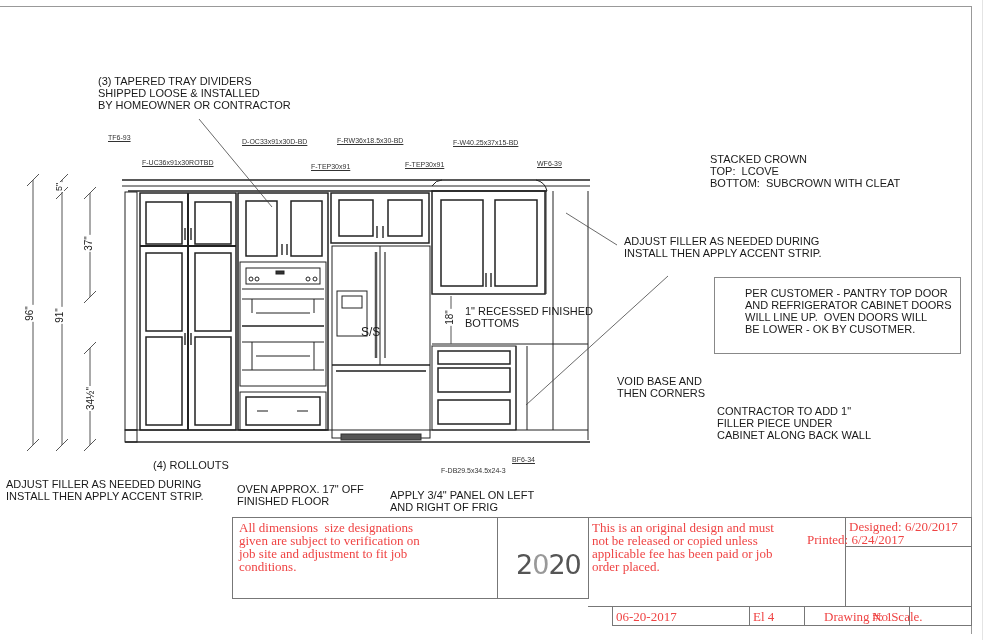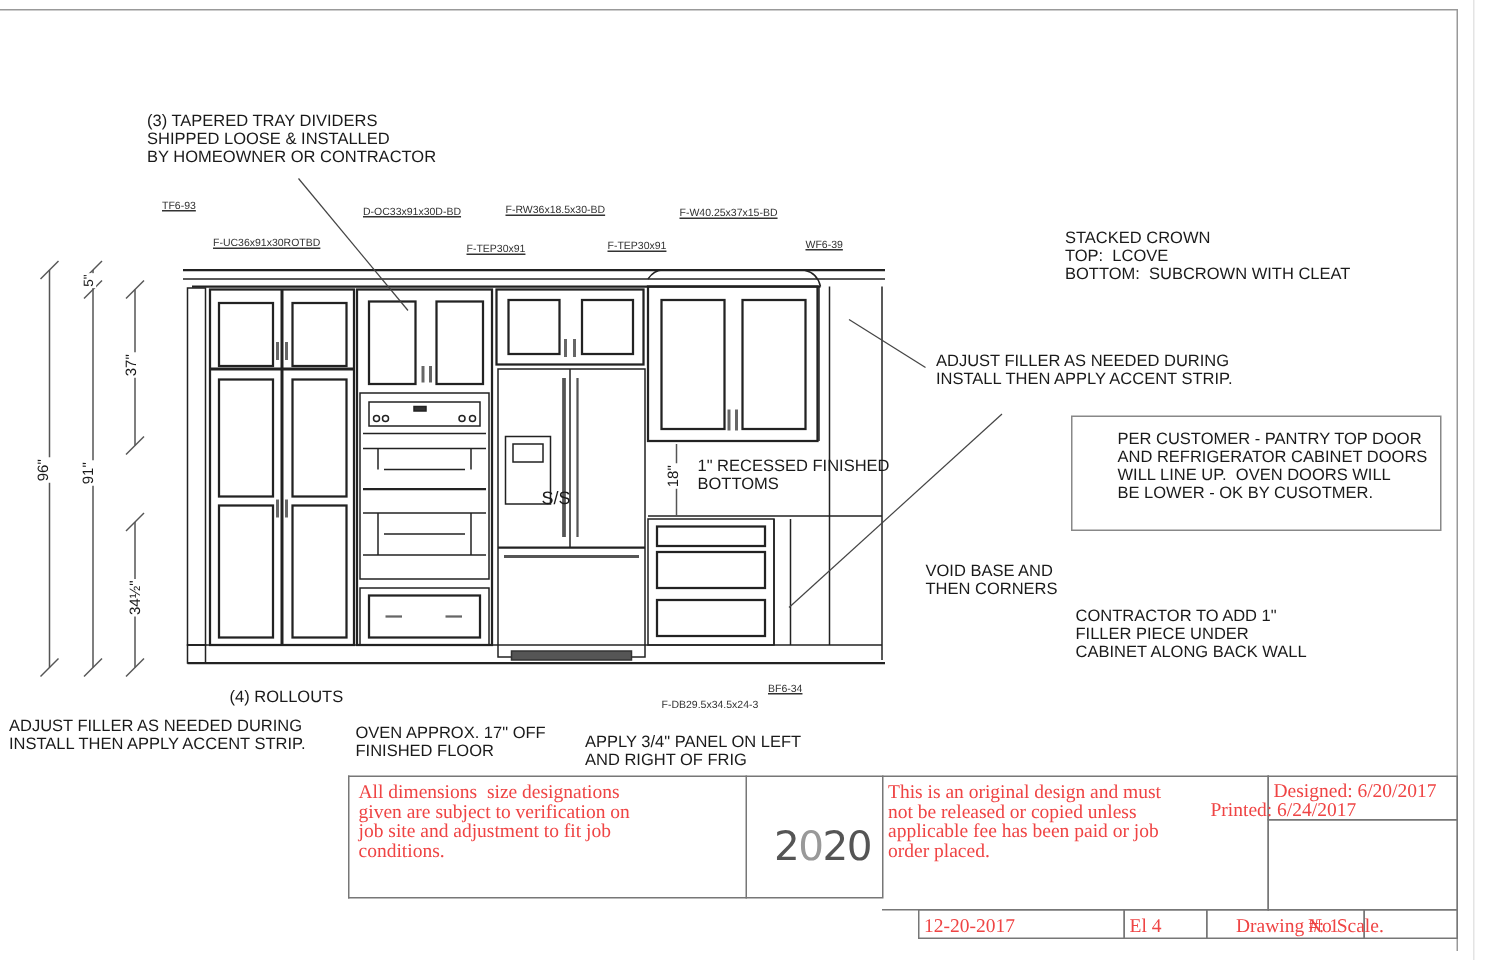--- a/index.html
+++ b/index.html
@@ -199,19 +199,19 @@
 not be released or copied unless
 applicable fee has been paid or job
 order placed.</div>
 <div class="tb" style="left:588px;top:517px;width:258px;height:90px;border-left:none;border-top:1px solid #777;"></div>
 <div class="tb" style="left:845px;top:517px;width:127px;height:30px;"></div>
 <div class="tbtext" style="left:849px;top:520px;">Designed: 6/20/2017</div>
 <div class="tbtext" style="left:807px;top:533px;">Printed: 6/24/2017</div>
 <div class="tb" style="left:845px;top:546px;width:127px;height:61px;"></div>
 
 <div class="tb" style="left:612px;top:606px;width:138px;height:20px;"></div>
-<div class="tbtext" style="left:616px;top:610px;">12-20-2017</div>
+<div class="tbtext" style="left:616px;top:610px;">06-20-2017</div>
 <div class="tb" style="left:749px;top:606px;width:56px;height:20px;"></div>
 <div class="tbtext" style="left:753px;top:610px;">El 4</div>
 <div class="tb" style="left:804px;top:606px;width:106px;height:20px;"></div>
 <div class="tbtext" style="left:806px;top:610px;margin-left:18px;">Drawing #: 1</div>
 <div class="tb" style="left:909px;top:606px;width:63px;height:20px;"></div>
 <div class="tbtext" style="left:872px;top:610px;">No Scale.</div>
 
 </body></html>

